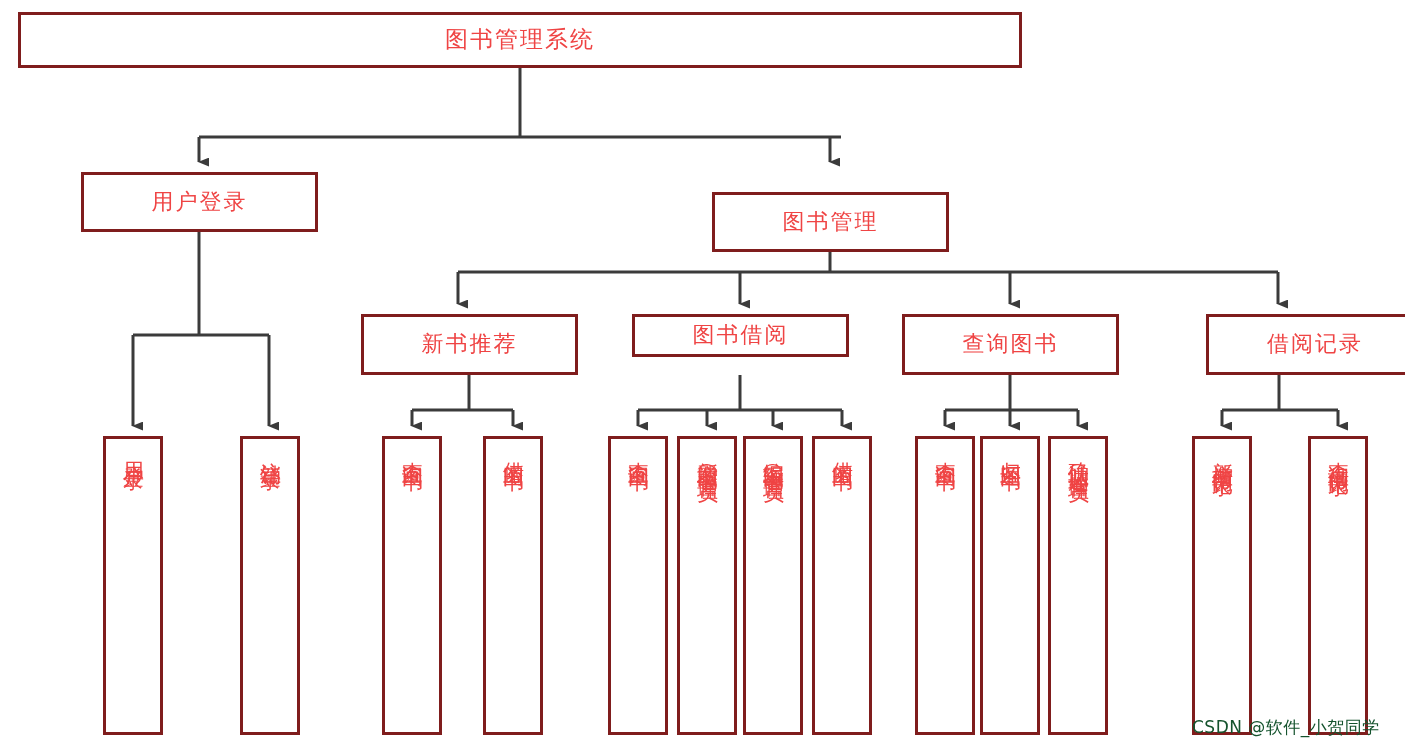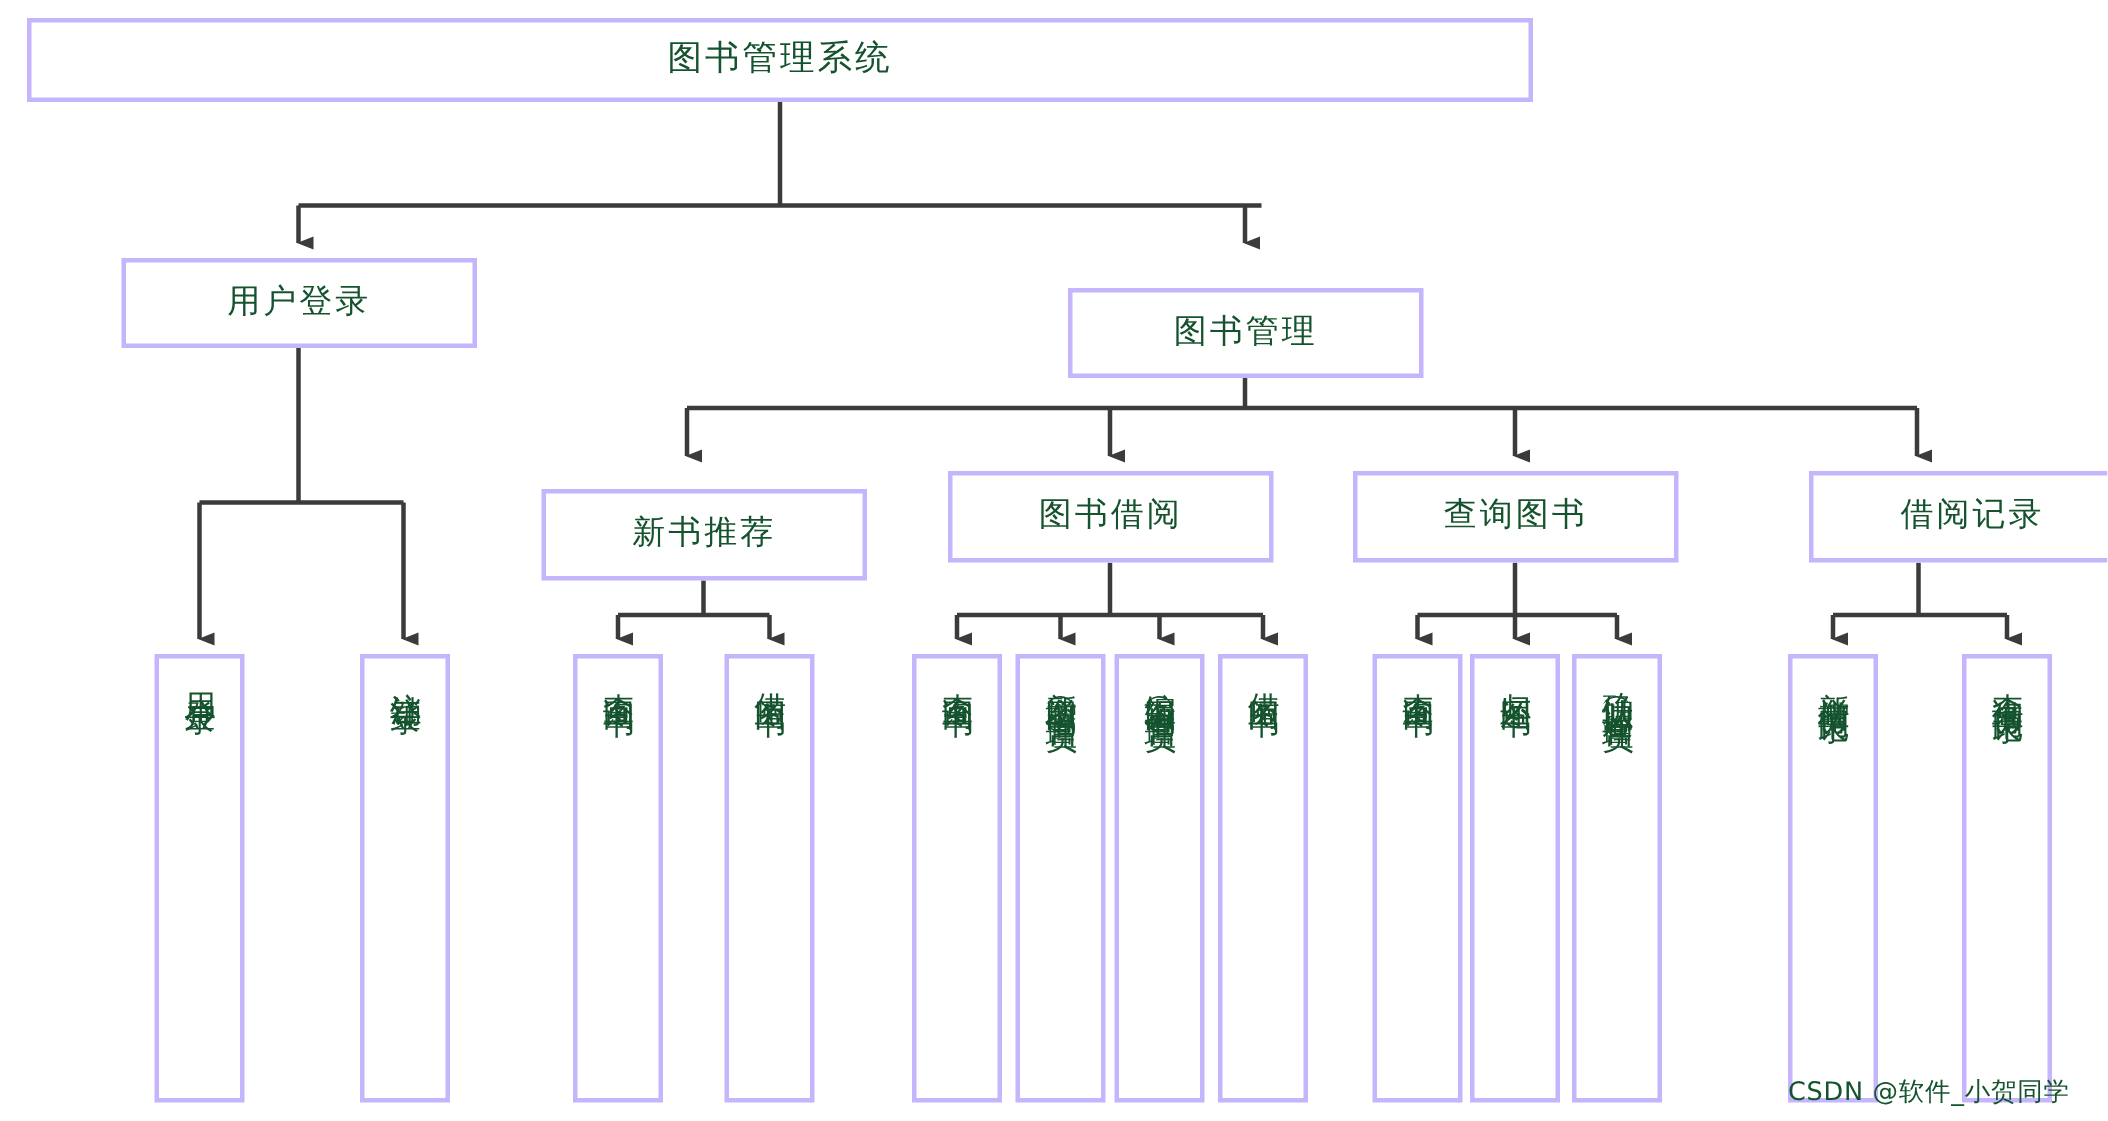--- a/index.html
+++ b/index.html
@@ -22,26 +22,26 @@
     position: absolute;
     left: 0;
     top: 0;
     width: 1405px;
     height: 747px;
     pointer-events: none;
   }
   .node {
     position: absolute;
     box-sizing: border-box;
-    border: 3px solid #c4b5fd;
+    border: 3px solid #7f1d1d;
     background: #ffffff;
     display: flex;
     align-items: center;
     justify-content: center;
-    color: #14532d;
+    color: #ef4444;
   }
   .node .label {
     display: block;
     line-height: 1.12;
     letter-spacing: 1px;
     white-space: pre-line;
     text-align: center;
   }
   
   .node.horiz .label {
@@ -136,24 +136,24 @@
     <span class="label">图书管理系统</span>
   </div>
 
   <div class="node horiz" style="left:81px; top:172px; width:237px; height:60px;">
     <span class="label">用户登录</span>
   </div>
   <div class="node horiz" style="left:712px; top:172px; width:237px; height:60px;margin-top:20px;">
     <span class="label">图书管理</span>
   </div>
 
-  <div class="node horiz" style="left:361px; top:326px; width:217px; height:61px;">
+  <div class="node horiz" style="left:361px; top:314px; width:217px; height:61px;">
     <span class="label">新书推荐</span>
   </div>
-  <div class="node horiz" style="left:632px; top:314px; width:217px; height:61px;">
+  <div class="node horiz" style="left:632px; top:314px; width:217px; height:43px;">
     <span class="label">图书借阅</span>
   </div>
   <div class="node horiz" style="left:902px; top:314px; width:217px; height:61px;">
     <span class="label">查询图书</span>
   </div>
   <div class="node horiz" style="left:1170px; top:314px; width:218px; height:61px;margin-left:36px;">
     <span class="label">借阅记录</span>
   </div>
 
   <div class="node vert" style="left:103px; top:436px; width:60px; height:299px;">

